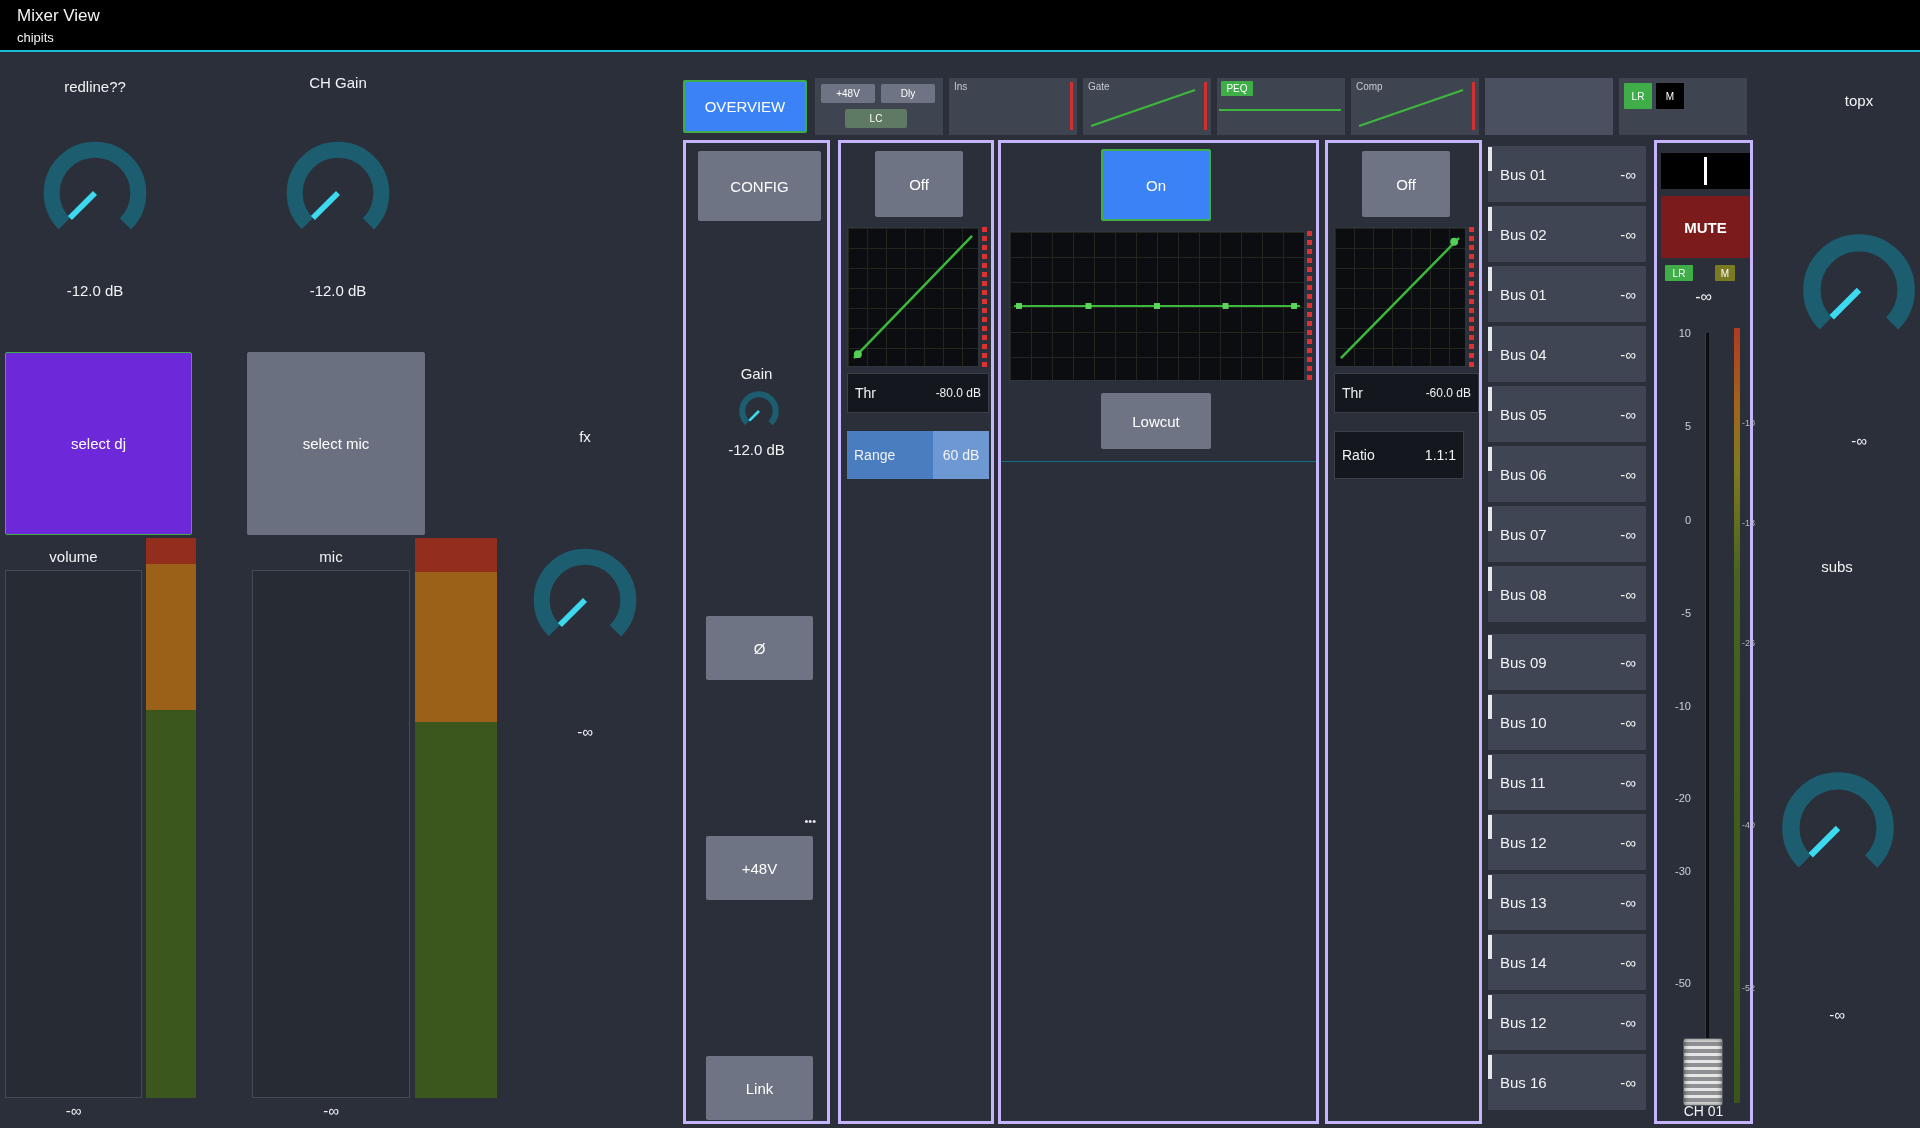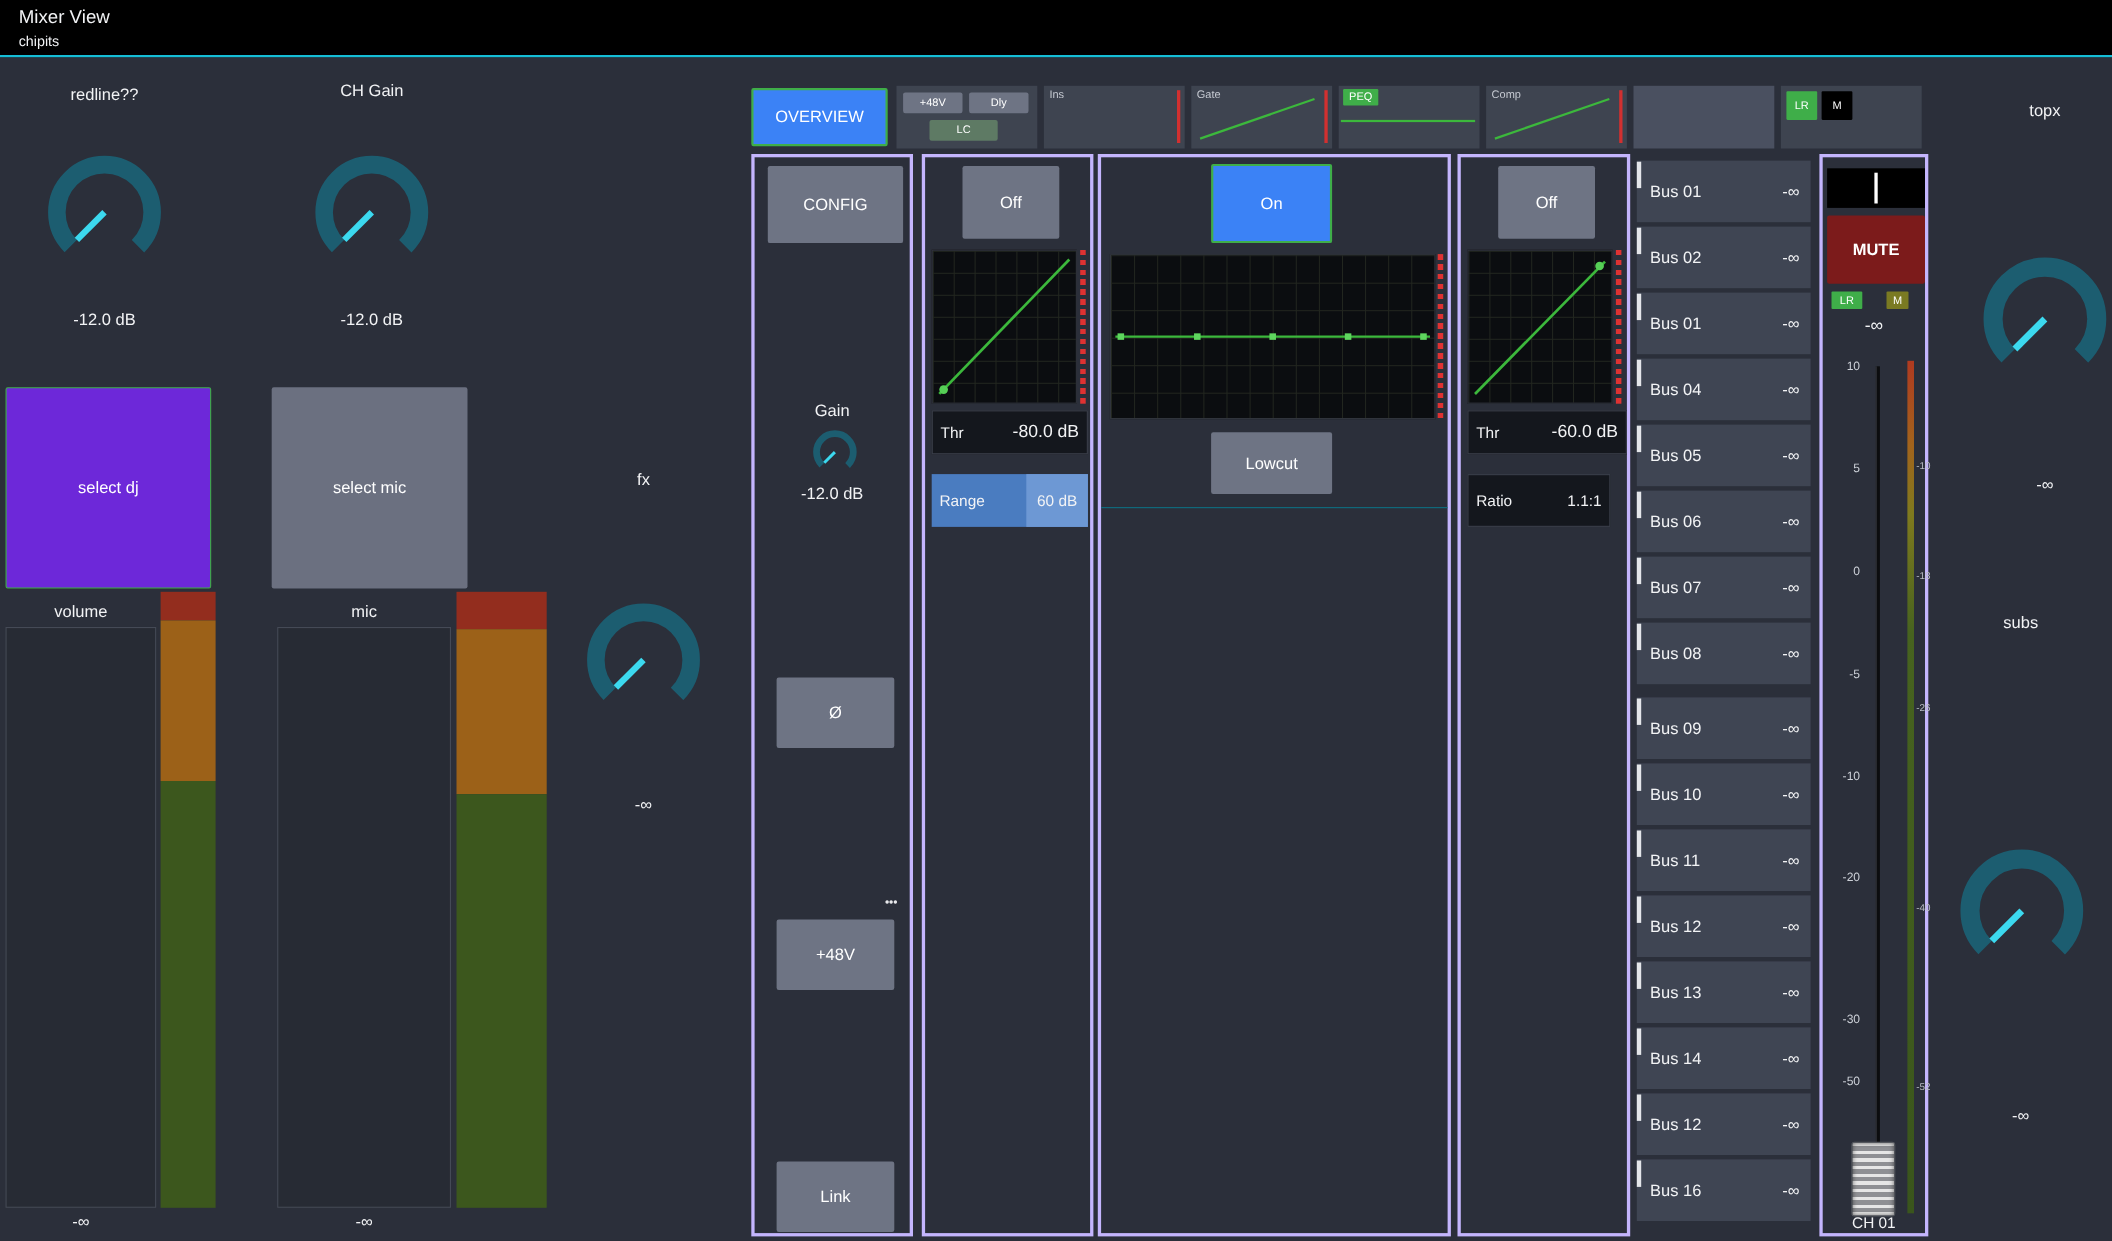--- a/index.html
+++ b/index.html
@@ -11,21 +11,21 @@
 .btn-outline{background:#3b82f6;border:2px solid #3fae49}
 .tcol{position:absolute;border:3px solid #c4b5fd}
 .hblock{position:absolute;top:78px;height:57px;width:128px;background:#3e4450}
 .tiny{position:absolute;left:5px;top:3px;font-size:10px;color:#c6cad2}
 .minibtn{position:absolute;display:flex;align-items:center;justify-content:center;background:#6e7484;color:#fff;font-size:10px;border-radius:2px}
 .graph{position:absolute;background-color:#0b0d10;border:1px solid #30343c;background-image:linear-gradient(#22261f 1px,transparent 1px),linear-gradient(90deg,#22261f 1px,transparent 1px);background-size:19px 20px}
 .graph svg{position:absolute;left:0;top:0;width:100%;height:100%}
 .redstrip{position:absolute;width:5px;background:repeating-linear-gradient(180deg,#de3232 0 5px,transparent 5px 9px)}
 .minired{position:absolute;width:3px;background:#d23030}
 .valrow{position:absolute;display:flex;align-items:center;justify-content:space-between;padding:0 7px;background:#14171d;border:1px solid #3a3f4a;font-size:14px;color:#f2f3f5}
-.valrow .v{font-size:16px}
+.valrow .v{font-size:12px}
 .busrow{position:absolute;left:0;width:158px;height:56px;background:#3f4553;display:flex;align-items:center;justify-content:space-between;padding:0 10px 0 12px;font-size:15px}
 .bustick{position:absolute;left:0;top:1px;width:4px;height:24px;background:#e4e6ea}
 .knob svg{width:100%;height:100%;display:block}
 .fpanel{position:absolute;background:#272b34;border:1px solid #454a56}
 .meter{position:absolute;display:flex;flex-direction:column}
 .scalelab{position:absolute;width:26px;text-align:right;font-size:11px;color:#ccd0d7}
 .mlab{position:absolute;width:16px;font-size:9px;color:#b9bdc5}
 .chip{position:absolute;display:flex;align-items:center;justify-content:center;font-size:10px;color:#fff;border-radius:1px}
 .peqline{position:absolute;height:2px;background:#3cb83c}
 </style>
@@ -288,21 +288,21 @@
   <div class="chip" style="left:8px;top:122px;width:28px;height:16px;background:#3fae49">LR</div>
   <div class="chip" style="left:58px;top:122px;width:20px;height:16px;background:#7a7a22">M</div>
   <div class="abs lab" style="left:0;top:145px;width:100%;font-size:16px">-∞</div>
 
   <span class="scalelab" style="left:8px;top:184px">10</span>
   <span class="scalelab" style="left:8px;top:277px">5</span>
   <span class="scalelab" style="left:8px;top:371px">0</span>
   <span class="scalelab" style="left:8px;top:464px">-5</span>
   <span class="scalelab" style="left:8px;top:557px">-10</span>
   <span class="scalelab" style="left:8px;top:649px">-20</span>
-  <span class="scalelab" style="left:8px;top:778px">-30</span>
+  <span class="scalelab" style="left:8px;top:722px">-30</span>
   <span class="scalelab" style="left:8px;top:834px">-50</span>
 
   <div class="abs" style="left:48px;top:190px;width:4px;height:770px;background:#0c0d0f;border-left:1px solid #3a3d44"></div>
 
   <div class="abs" style="left:77px;top:185px;width:6px;height:775px;background:linear-gradient(180deg,#b03a20 0%,#a2641c 10%,#7f7a1e 18%,#47631f 32%,#3a551c 100%)"></div>
   <span class="mlab" style="left:85px;top:275px">-10</span>
   <span class="mlab" style="left:85px;top:375px">-18</span>
   <span class="mlab" style="left:85px;top:495px">-26</span>
   <span class="mlab" style="left:85px;top:677px">-40</span>
   <span class="mlab" style="left:85px;top:840px">-52</span>

